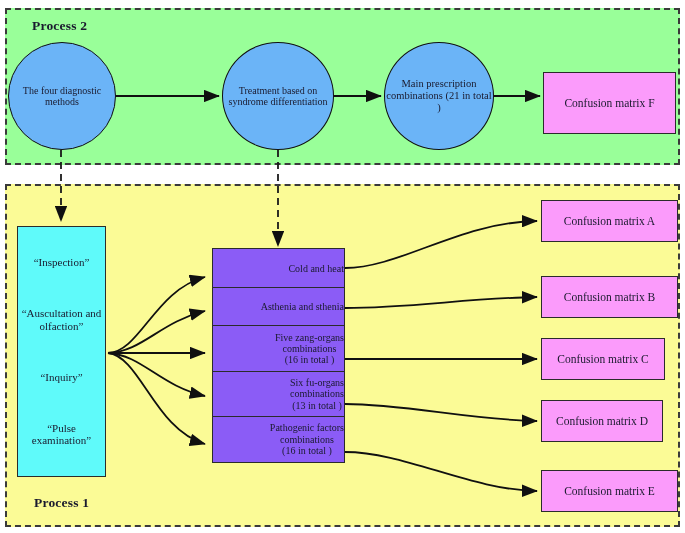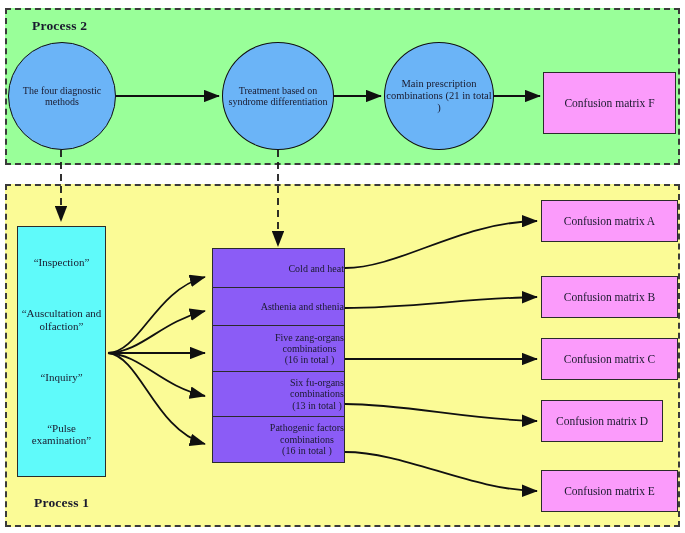--- a/index.html
+++ b/index.html
@@ -19,21 +19,21 @@
   .ellipse{border:1.6px solid #101010;background:#6BB4F7;border-radius:50%;
            font-size:10px;}
   .ellipse span{display:block;width:118%;}
   #ell-four{left:8px;top:42px;width:108px;height:108px;}
   #ell-treat{left:222px;top:42px;width:112px;height:108px;}
   #ell-main{left:384px;top:42px;width:110px;height:108px;font-size:10.5px;}
   .pinkbox{border:1.8px solid #2b2b2b;background:#FB9BFB;font-size:11.5px;}
   #pink-f{left:543px;top:72px;width:133px;height:62px;}
   #pink-a{left:541px;top:200px;width:137px;height:42px;}
   #pink-b{left:541px;top:276px;width:137px;height:42px;}
-  #pink-c{left:541px;top:338px;width:137px;height:42px;}
+  #pink-c{left:541px;top:338px;width:124px;height:42px;}
   #pink-d{left:541px;top:400px;width:122px;height:42px;}
   #pink-e{left:541px;top:470px;width:137px;height:42px;}
   #cyan-methods{position:absolute;left:17px;top:226px;width:89px;height:251px;
         box-sizing:border-box;border:1.8px solid #2b2b2b;background:#5FFAFA;
         display:flex;flex-direction:column;justify-content:space-around;
         align-items:center;text-align:center;font-size:11px;line-height:1.12;
         padding:10px 2px;}
   .stack{position:absolute;left:212px;top:250px;width:133px;}
   .stack-item{box-sizing:border-box;border:1.6px solid #2b2b2b;background:#8b5cf6;
         margin-top:-1.6px;display:flex;align-items:center;justify-content:flex-end;

